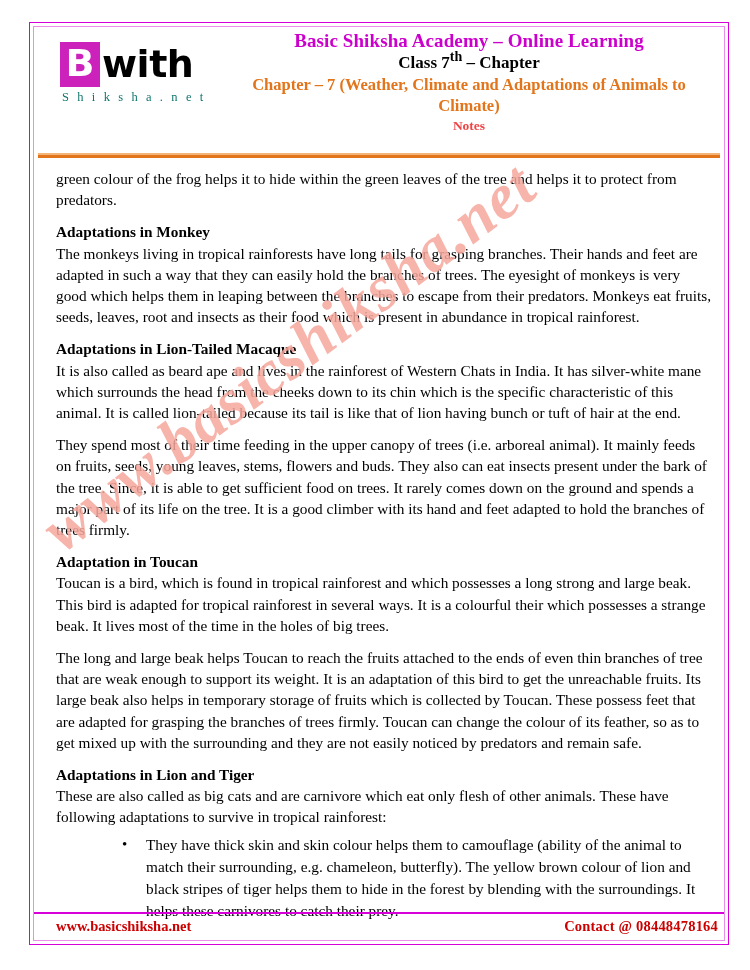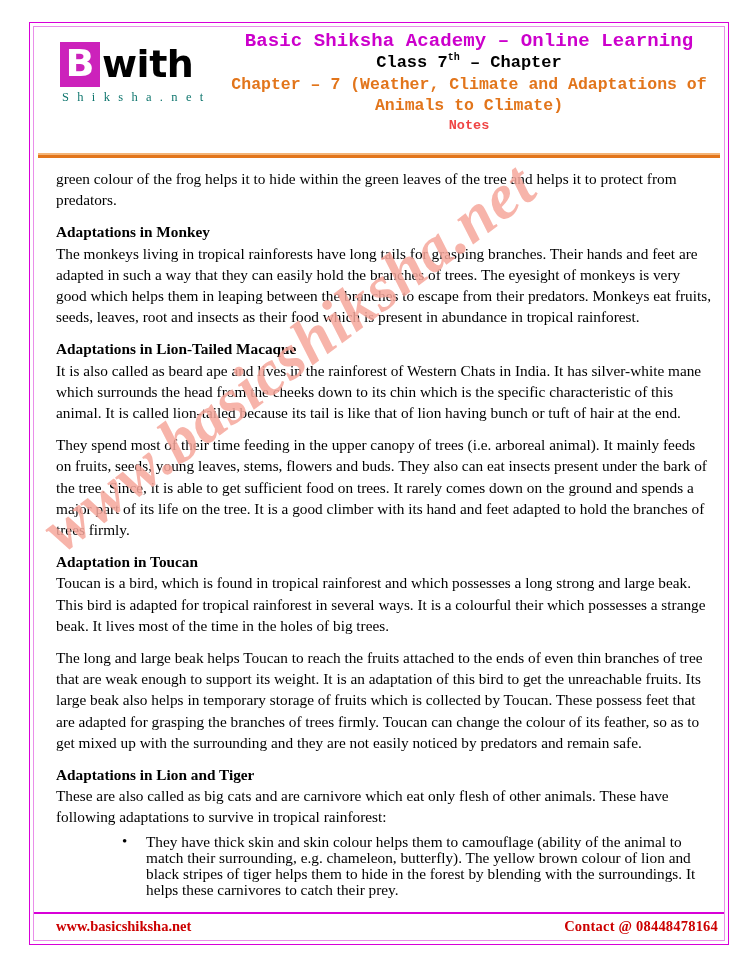--- a/index.html
+++ b/index.html
@@ -99,37 +99,36 @@
     text-align: left;
     padding-left: 2px;
   }
 
   .titles {
     position: absolute;
     left: 180px;
     top: 0px;
     width: 506px;
     text-align: center;
-    font-family: Liberation Mono, monospace;
   }
   .title-main {
     color: #cc00cc;
     font-weight: bold;
     font-size: 19px;
     line-height: 22px;
     letter-spacing: 0.1px;
   }
   .title-class {
     color: #000000;
     font-weight: bold;
     font-size: 17px;
     line-height: 22px;
   }
   .title-class sup {
-    font-size: 10px;
+    font-size: 14px;
     vertical-align: super;
     line-height: 0;
   }
   .title-chapter {
     color: #e2751b;
     font-weight: bold;
     font-size: 16.5px;
     line-height: 21px;
     padding: 0 4px;
   }
@@ -184,21 +183,21 @@
   }
   .bullets {
     margin: 6px 0 0 0;
     padding-left: 66px;
     list-style: none;
   }
   .bullets li {
     position: relative;
     margin: 0 0 4px 0;
     padding-left: 24px;
-    line-height: 16px;
+    line-height: 22px;
   }
   .bullets li::before {
     content: "\2022";
     position: absolute;
     left: 0;
     top: -1px;
     font-size: 15px;
   }
 
   

